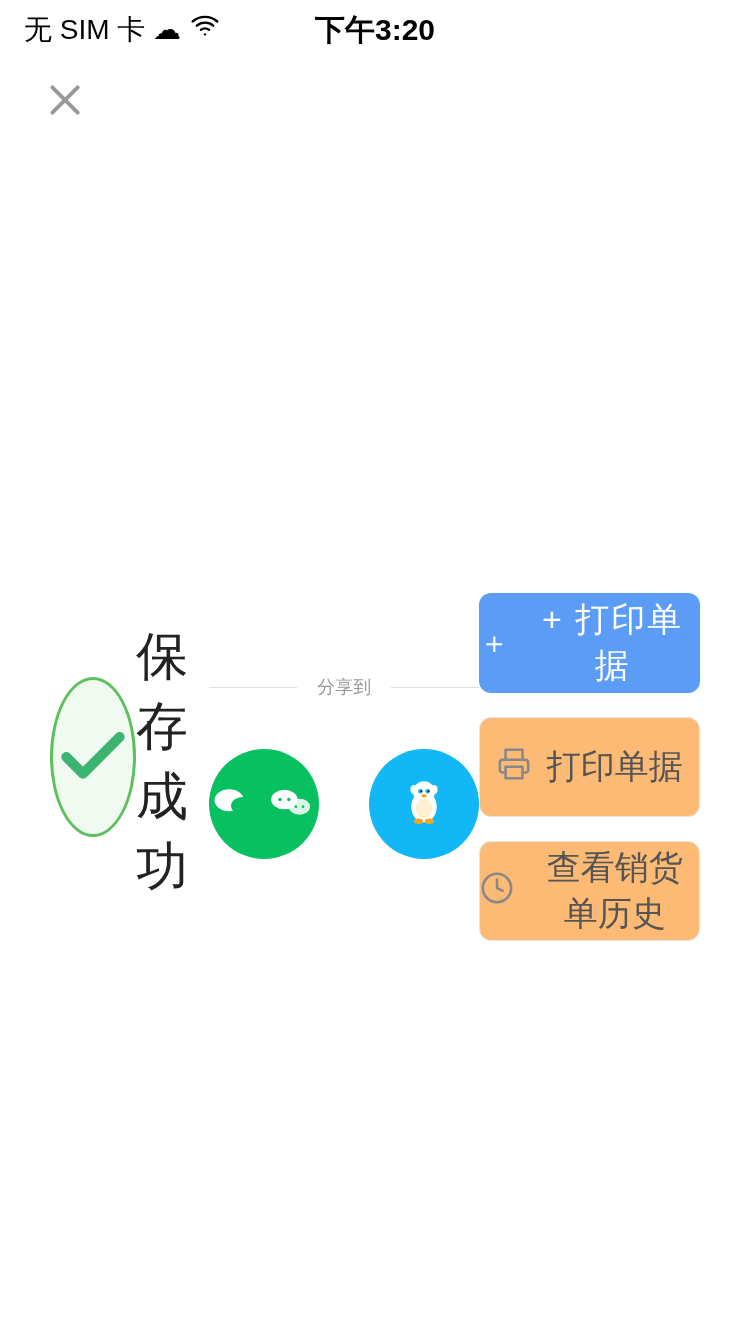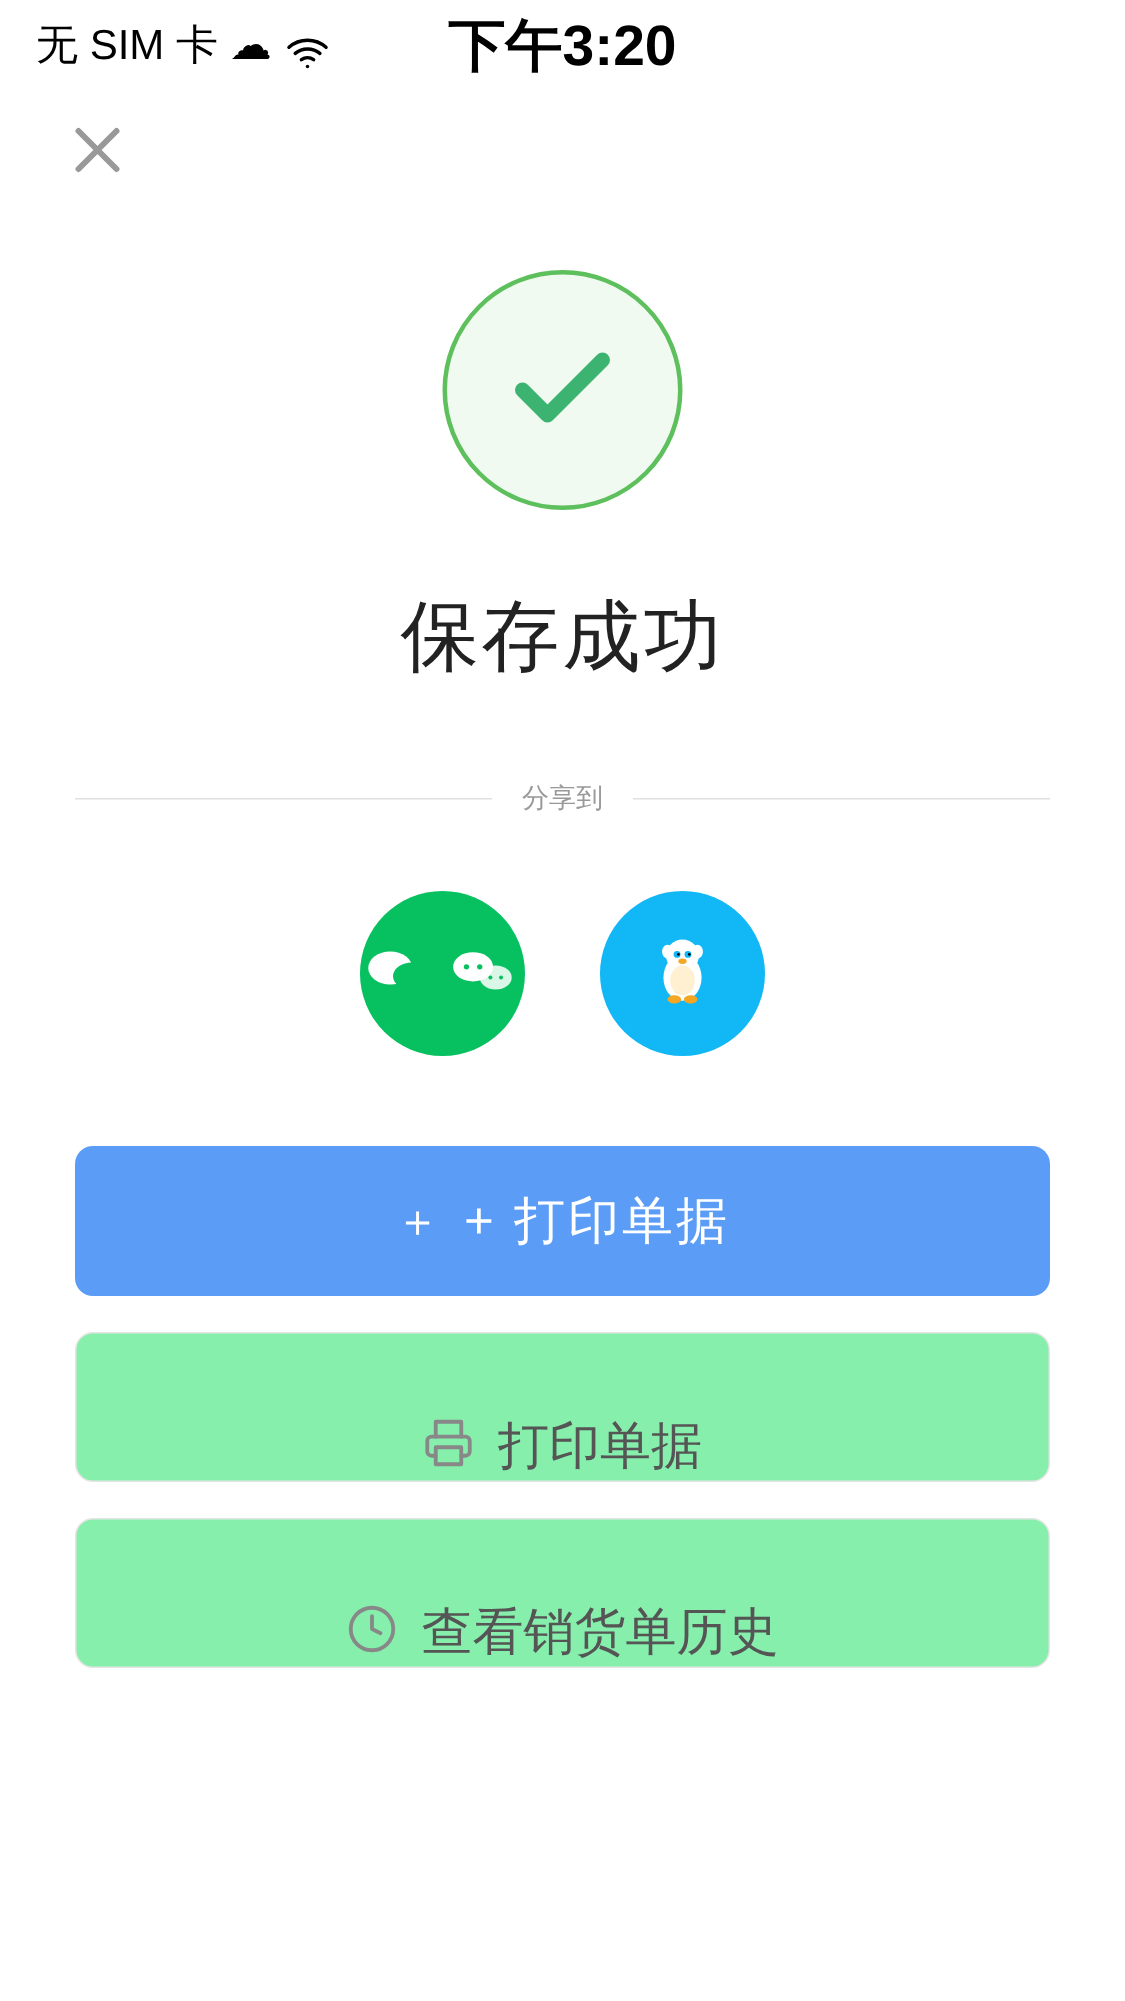--- a/index.html
+++ b/index.html
@@ -18,28 +18,28 @@
       width: 100%;
       height: 60px;
       display: flex;
       align-items: center;
       justify-content: space-between;
       padding: 0 24px;
       background: #ffffff;
     }
     .status-left {
       display: flex;
-      align-items: flex-end;
+      align-items: flex-start;
       gap: 10px;
       font-size: 28px;
       font-weight: 500;
       color: #000;
     }
     .status-center {
-      font-size: 38px;
+      font-size: 30px;
       font-weight: 600;
       color: #000;
       position: absolute;
       left: 50%;
       transform: translateX(-50%);
     }
     .status-right {
       display: flex;
       align-items: center;
       gap: 8px;
@@ -65,21 +65,21 @@
     }
     .close-btn svg {
       width: 38px;
       height: 38px;
     }
 
     
     .main-content {
       flex: 1;
       display: flex;
-      flex-direction: column;
+      flex-direction: row;
       align-items: center;
       padding: 0 50px;
     }
 
     
     .success-icon-wrap {
       margin-top: 40px;
       width: 160px;
       height: 160px;
       border-radius: 50%;
@@ -172,24 +172,23 @@
       justify-content: center;
       gap: 16px;
       font-size: 34px;
       cursor: pointer;
     }
     .btn-primary {
       background: #5b9cf6;
       color: #ffffff;
     }
     .btn-secondary {
-      background: #86efac;
+      background: #fdba74;
       color: #555;
       border: 1.5px solid #e5e5e5;
-      align-items: flex-end;
     }
     .btn-icon {
       font-size: 30px;
     }
   </style>
 </head>
 <body>
 
 <div class="status-bar">
   <div class="status-left">

